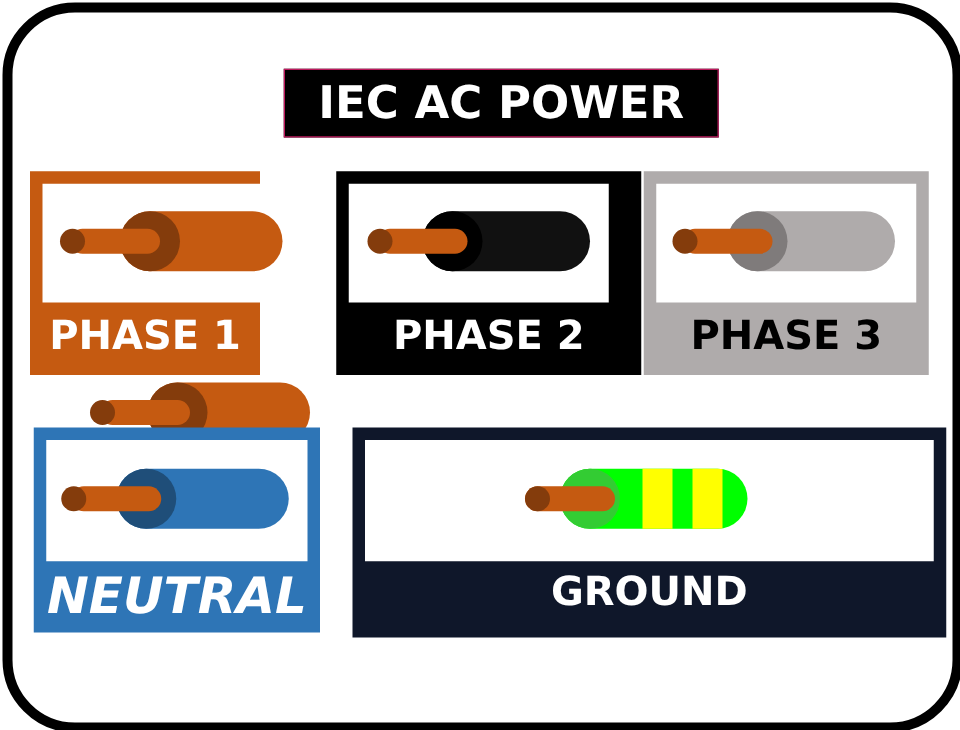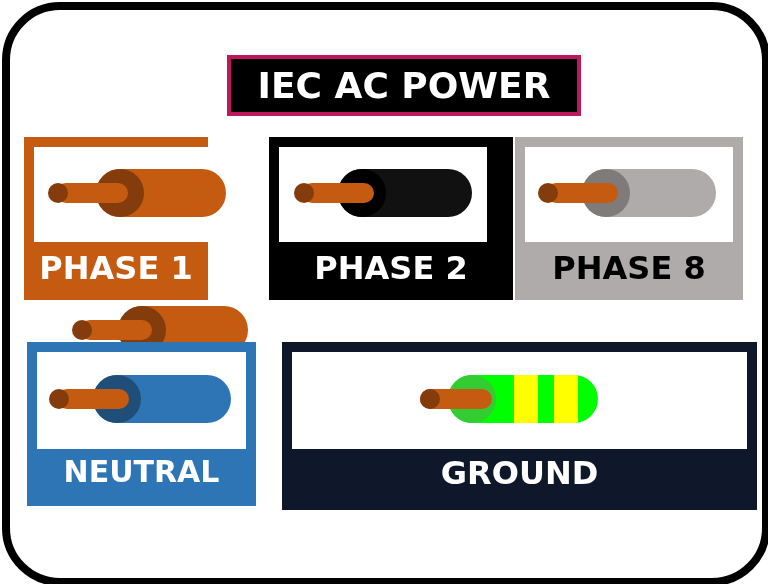--- a/index.html
+++ b/index.html
@@ -1,18 +1,18 @@
 <!DOCTYPE html>
 <html><head>
 <meta charset="utf-8">
 <style>
   html, body { margin:0; padding:0; background:#fff; }
   body { width:768px; height:584px; position:relative; overflow:hidden; font-family:"DejaVu Sans", sans-serif; }
   .frame { position:absolute; left:2px; top:2px; width:752px; height:568px; border:8px solid #000; border-radius:58px; background:#fff; }
-  .title-box { position:absolute; left:227px; top:55px; width:346px; height:53px; background:#000; border:4px solid #be185d; display:flex; align-items:center; justify-content:center; }
+  .title-box { position:absolute; left:227px; top:55px; width:346px; height:53px; background:#000; border:1px solid #be185d; display:flex; align-items:center; justify-content:center; }
   .title-text { color:#fff; font-weight:bold; font-size:36px; letter-spacing:0px; }
   .card { position:absolute; box-sizing:border-box; }
   .card .inner { position:absolute; background:#fff; }
   .card .label { position:absolute; left:0; right:0; text-align:center; font-weight:bold; }
   .wire { position:absolute; }
 </style>
 </head>
 <body>
 
 <div class="frame"></div>
@@ -38,39 +38,39 @@
 </div>
 <svg class="wire" style="left:280px;top:147px;" width="200" height="80" viewBox="0 0 200 80">
   <rect x="58" y="22" width="134" height="48" rx="24" fill="#111"></rect>
   <circle cx="82" cy="46" r="24" fill="#000"></circle>
   <rect x="22" y="36" width="72" height="20" rx="10" fill="#C55A11"></rect>
   <circle cx="24" cy="46" r="10" fill="#843C0C"></circle>
 </svg>
 
 <div class="card" style="left:515px;top:137px;width:228px;height:163px;background:#AFABAB;">
   <div class="inner" style="left:10px;top:10px;width:208px;height:95px;"></div>
-  <div class="label" style="top:112px;font-size:32px;color:#000;">PHASE 8</div>
+  <div class="label" style="top:112px;font-size:32px;color:#000;">PHASE 3</div>
 </div>
 <svg class="wire" style="left:524px;top:147px;" width="200" height="80" viewBox="0 0 200 80">
   <rect x="58" y="22" width="134" height="48" rx="24" fill="#AFABAB"></rect>
   <circle cx="82" cy="46" r="24" fill="#7F7B7B"></circle>
   <rect x="22" y="36" width="72" height="20" rx="10" fill="#C55A11"></rect>
   <circle cx="24" cy="46" r="10" fill="#843C0C"></circle>
 </svg>
 
 <svg class="wire" style="left:34px;top:147px;" width="200" height="80" viewBox="0 0 200 80">
   <rect x="62" y="22" width="130" height="48" rx="24" fill="#C55A11"></rect>
   <circle cx="86" cy="46" r="24" fill="#843C0C"></circle>
   <rect x="22" y="36" width="72" height="20" rx="10" fill="#C55A11"></rect>
   <circle cx="24" cy="46" r="10" fill="#843C0C"></circle>
 </svg>
 
 <div class="card" style="left:27px;top:342px;width:229px;height:164px;background:#2E75B6;">
   <div class="inner" style="left:10px;top:10px;width:209px;height:97px;"></div>
-  <div class="label" style="top:112px;font-size:30px;color:#fff;">NEUTRAL</div>
+  <div class="label" style="top:112px;font-size:40px;color:#fff;font-style:italic;">NEUTRAL</div>
 </div>
 <svg class="wire" style="left:35px;top:351px;" width="200" height="80" viewBox="0 0 200 80">
   <rect x="58" y="24" width="138" height="48" rx="24" fill="#2E75B6"></rect>
   <circle cx="82" cy="48" r="24" fill="#1F4E79"></circle>
   <rect x="22" y="38" width="72" height="20" rx="10" fill="#C55A11"></rect>
   <circle cx="24" cy="48" r="10" fill="#843C0C"></circle>
 </svg>
 
 <div class="card" style="left:282px;top:342px;width:475px;height:168px;background:#0f172a;">
   <div class="inner" style="left:10px;top:10px;width:455px;height:97px;"></div>

